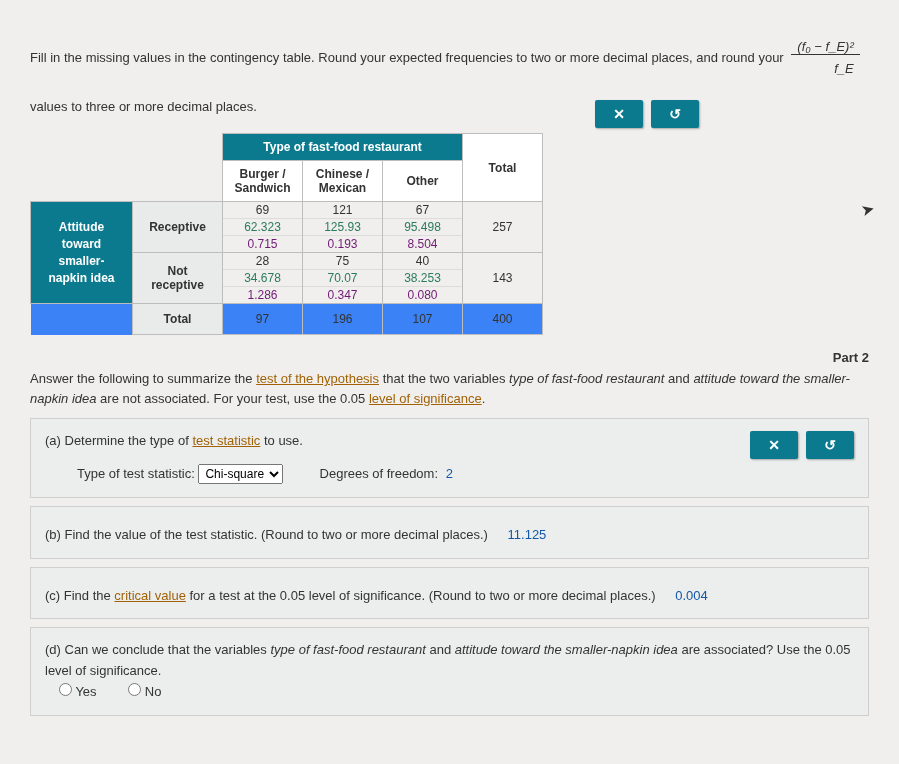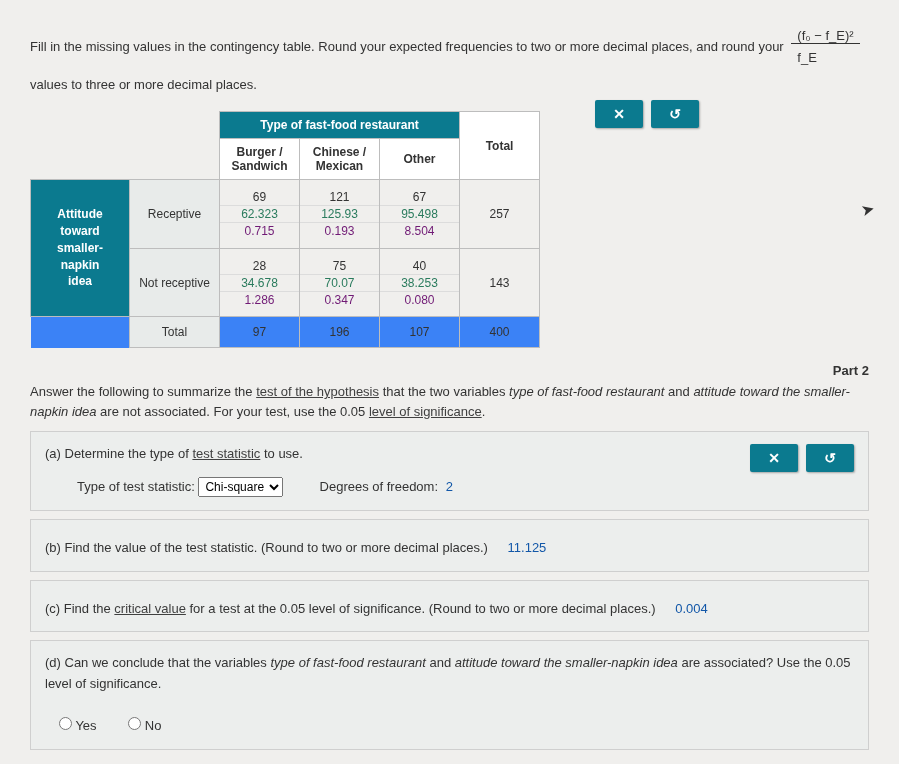--- a/index.html
+++ b/index.html
@@ -10,22 +10,23 @@
     font-size: 13px;
     color: #333;
     width: 899px;
     height: 764px;
     position: relative;
   }
   .instructions { line-height: 1.7; margin-bottom: 15px; }
   .formula {
     display: inline-block;
     vertical-align: middle;
-    text-align: left;
-    margin: 5px 4px;
+    text-align: right;
+    margin: 16px 4px;
+    font-style: italic;
   }
   .formula .num { border-bottom: 1px solid #333; padding: 0 6px; }
   .formula .den { padding: 0 6px; }
   .float-xs {
     position: absolute;
     top: 100px;
     right: 200px;
     display: flex;
     gap: 8px;
   }
@@ -67,46 +68,46 @@
   th.colhead {
     background: #fff;
     font-weight: bold;
     padding: 6px 8px;
     width: 80px;
   }
   .row-label-group {
     background: #0b7a8f;
     color: #fff;
     font-weight: bold;
-    padding: 26px;
+    padding: 8px;
     line-height: 1.4;
-    width: 72px;
+    width: 102px;
   }
   .row-label {
     background: #e8ebea;
-    font-weight: normal;
+    font-weight: bold;
     padding: 8px;
     width: 90px;
     text-align: left;
   }
   .cell-stack { padding: 0; }
   .cell-stack > div {
     padding: 1px 6px;
     border-bottom: 1px solid #dcdcdc;
   }
   .cell-stack > div:last-child { border-bottom: none; }
   .expected { color: #2a7b5d; }
   .chi { color: #701a75; }
   .total-row td, .total-row th { padding: 8px 6px; background:#3b82f6;}
   .total-row .row-label { background: #e8ebea; }
   .empty-corner { background: #f0efed; border: none !important; }
 
   .part2-head { font-weight: bold; margin: 8px 0 4px; text-align: right; }
   .part2-text { margin-bottom: 10px; line-height: 1.5; }
-  .link { color: #404040; text-decoration: underline; text-align: right; }
+  .link { color: #a16207; text-decoration: underline; text-align: right; }
   .italic { font-style: italic; }
 
   .qbox {
     background: #eceeed;
     border: 1px solid #cfcfcf;
     padding: 12px 14px;
     margin-bottom: 8px;
     line-height: 1.6;
   }
   .answer {
@@ -241,17 +242,17 @@
   <div class="answer">11.125</div>
 </div>
 
 <div class="qbox">
   <span>(c) Find the </span><span class="link">critical value</span><span> for a test at the 0.05 level of significance. (Round to two or more decimal places.)</span>
   <div class="answer">0.004</div>
 </div>
 
 <div class="qbox">
   <span>(d) Can we conclude that the variables </span><span class="italic">type of fast-food restaurant</span><span> and </span><span class="italic">attitude toward the smaller-napkin idea</span><span> are associated? Use the 0.05 level of significance.</span>
-  <div style="margin-top:21px;">
+  <div style="margin-top:0;">
     <label class="radio-lbl"><input type="radio" name="d" style=""> <span>Yes</span></label>
     <label class="radio-lbl"><input type="radio" name="d" style=""> <span>No</span></label>
   </div>
 </div>
 
 </body></html>

